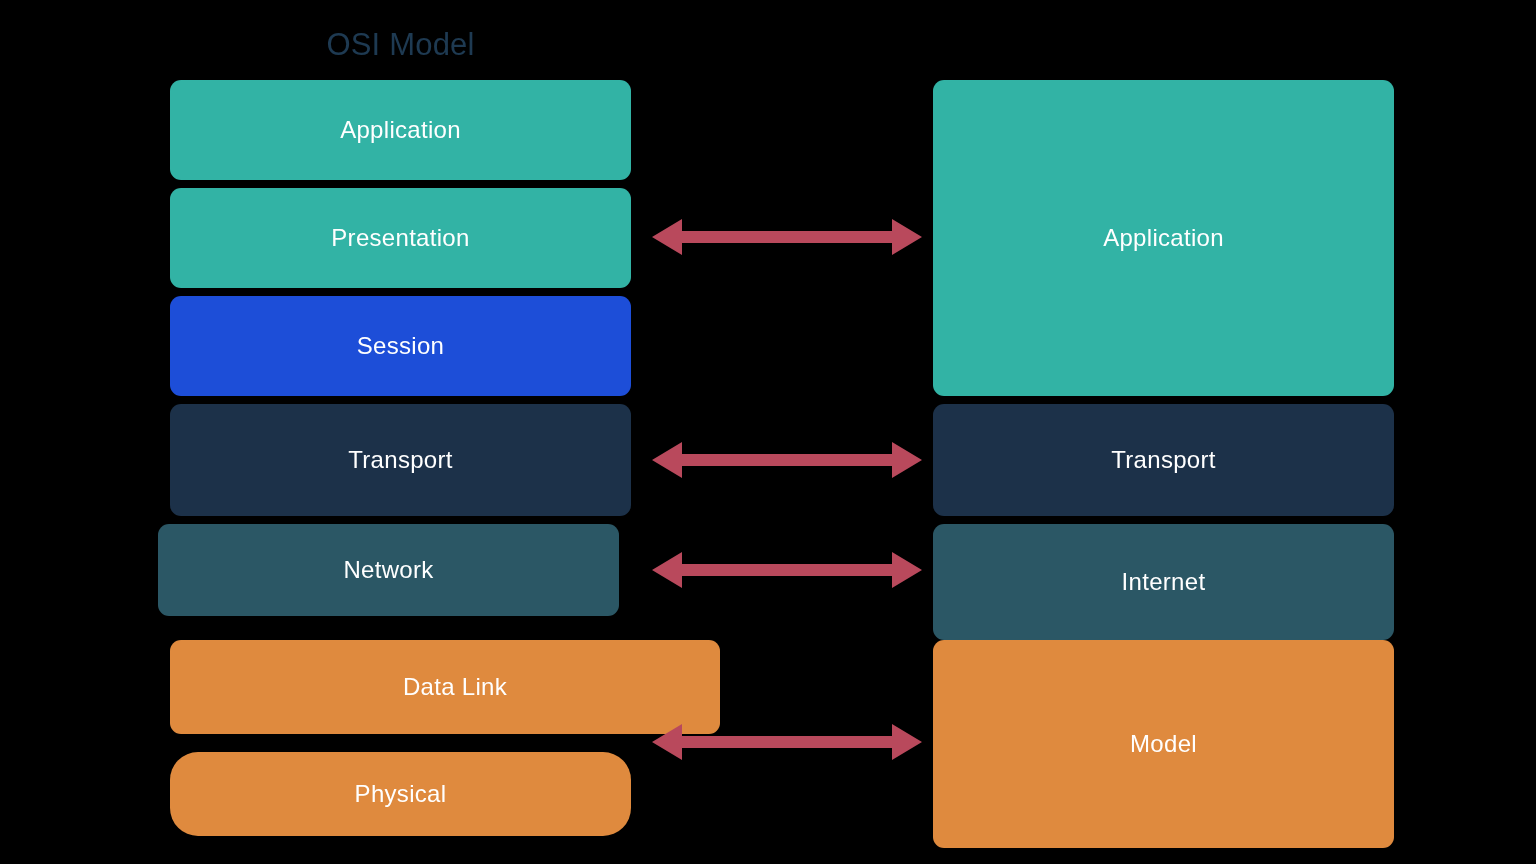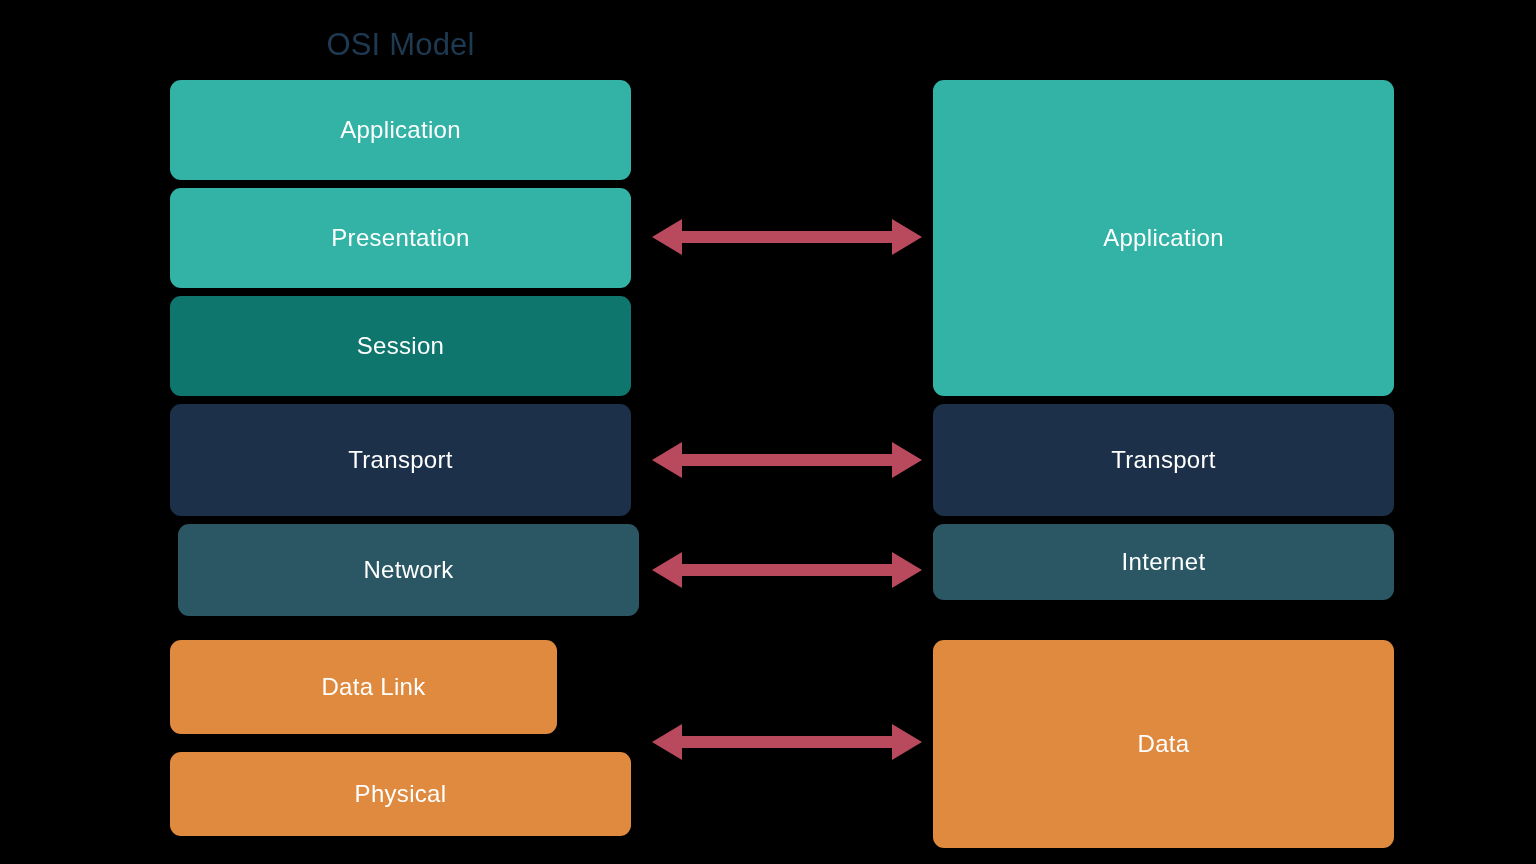--- a/index.html
+++ b/index.html
@@ -73,49 +73,49 @@
   <div class="col-title" id="title-osi">OSI Model</div>
 
 
   <div id="osi-stack">
       <div class="layer-box" style="left: 156px; top: 80px; width: 461px; height: 100px; background: rgb(50, 179, 165);">
         <span class="layer-label">Application</span>
       </div>
       <div class="layer-box" style="left: 156px; top: 188px; width: 461px; height: 100px; background: rgb(50, 179, 165);">
         <span class="layer-label">Presentation</span>
       </div>
-      <div class="layer-box" style="left: 156px; top: 296px; width: 461px; height: 100px; background: #0f766e;">
+      <div class="layer-box" style="left: 156px; top: 296px; width: 461px; height: 100px; background: #1d4ed8;">
         <span class="layer-label">Session</span>
       </div>
       <div class="layer-box" style="left: 156px; top: 404px; width: 461px; height: 112px; background: rgb(28, 49, 73);">
         <span class="layer-label">Transport</span>
       </div>
-      <div class="layer-box" style="left: 164px; top: 524px; width: 461px; height: 92px; background: rgb(43, 87, 101);">
+      <div class="layer-box" style="left: 144px; top: 524px; width: 461px; height: 92px; background: rgb(43, 87, 101);">
         <span class="layer-label">Network</span>
       </div>
-      <div class="layer-box" style="left: 156px; top: 640px; width: 387px; height: 94px; background: rgb(223, 138, 62); padding-left: 20px;">
+      <div class="layer-box" style="left: 156px; top: 640px; width: 550px; height: 94px; background: rgb(223, 138, 62); padding-left: 20px;">
         <span class="layer-label">Data Link</span>
       </div>
-      <div class="layer-box" style="left: 156px; top: 752px; width: 461px; height: 84px; background: rgb(223, 138, 62);">
+      <div class="layer-box" style="left: 156px; top: 752px; width: 461px; height: 84px; background: rgb(223, 138, 62); border-radius: 28px;">
         <span class="layer-label">Physical</span>
       </div>
     </div>
 
   <div id="tcpip-stack">
       <div class="layer-box" style="left: 919px; top: 80px; width: 461px; height: 316px; background: rgb(50, 179, 165);">
         <span class="layer-label">Application</span>
       </div>
       <div class="layer-box" style="left: 919px; top: 404px; width: 461px; height: 112px; background: rgb(28, 49, 73);">
         <span class="layer-label">Transport</span>
       </div>
-      <div class="layer-box" style="left: 919px; top: 524px; width: 461px; height: 76px; background: rgb(43, 87, 101);">
+      <div class="layer-box" style="left: 919px; top: 524px; width: 461px; height: 116px; background: rgb(43, 87, 101);">
         <span class="layer-label">Internet</span>
       </div>
       <div class="layer-box" style="left: 919px; top: 640px; width: 461px; height: 208px; background: rgb(223, 138, 62);">
-        <span class="layer-label">Data</span>
+        <span class="layer-label">Model</span>
       </div>
     </div>
 
   <div id="arrow-layer">
       <div class="arrow" style="top: 210px;">
         <svg viewBox="0 0 270 54" width="270" height="54">
           <rect x="20" y="21" width="230" height="12" fill="#b9495c"></rect>
           <path d="M 0 27 L 30 9 L 30 21 L 24 27 L 30 33 L 30 45 Z" fill="#b9495c"></path>
           <path d="M 270 27 L 240 9 L 240 21 L 246 27 L 240 33 L 240 45 Z" fill="#b9495c"></path>
         </svg>

